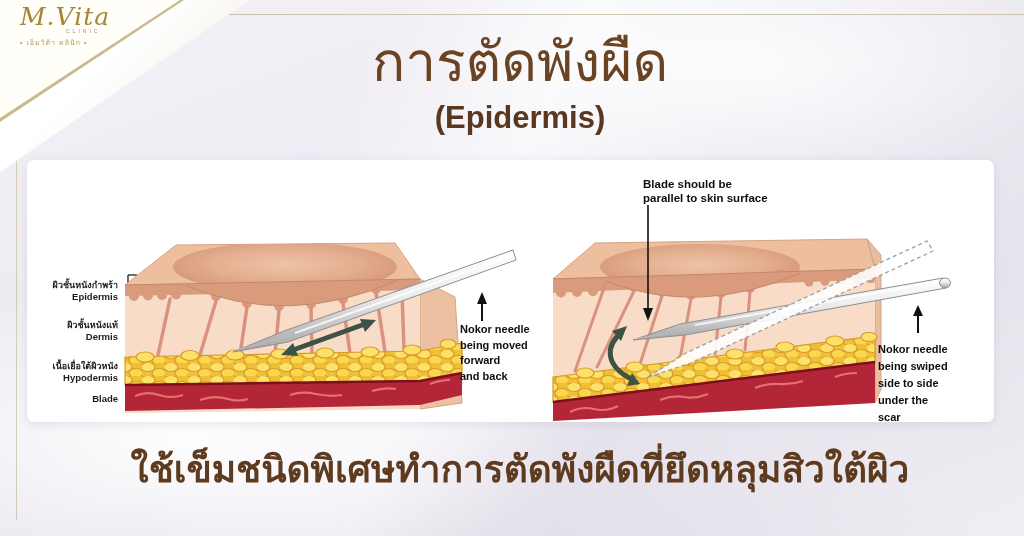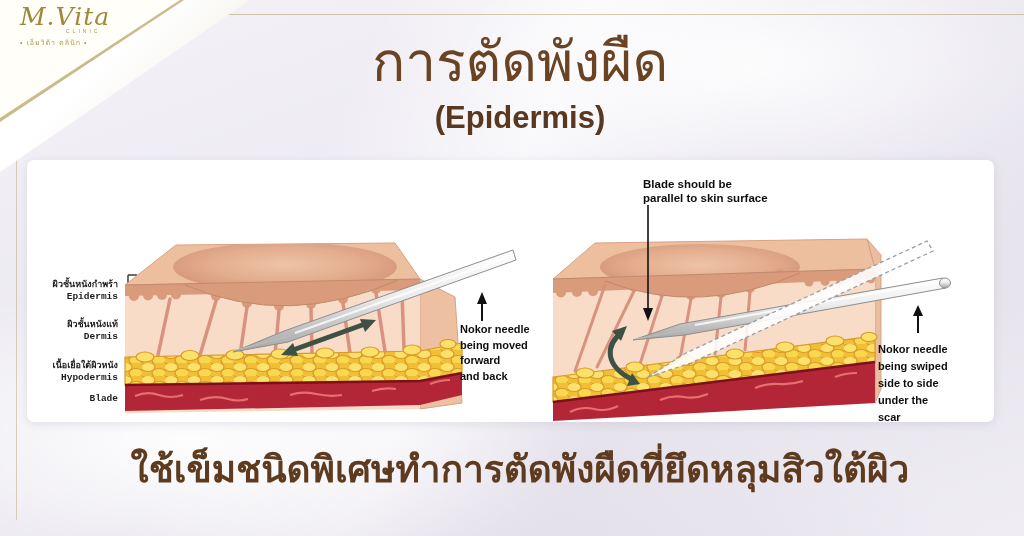--- a/index.html
+++ b/index.html
@@ -40,21 +40,21 @@
 
   
   .panel{position:absolute;left:27px;top:160px;width:967px;height:262px;background:#ffffff;
     border-radius:7px;box-shadow:0 2px 10px rgba(110,100,135,.15);}
 
   .fig{position:absolute;}
   .fig-left{left:50px;top:233px;width:500px;height:195px;}
   .fig-right{left:545px;top:175px;width:470px;height:252px;}
   .fig svg{position:absolute;left:0;top:0;}
 
-  .layer-label{position:absolute;right:432px;width:110px;text-align:right;color:#1d1d1d;line-height:11px;font-family:Liberation Mono, monospace;}
+  .layer-label{position:absolute;right:432px;width:110px;text-align:right;color:#1d1d1d;line-height:11px;}
   .layer-label .th{font-size:9px;font-weight:bold;}
   .layer-label .en{font-size:9.5px;font-weight:bold;}
 
   .note{position:absolute;color:#0e0e0e;font-weight:bold;font-size:11px;line-height:15.5px;}
   .note-left{left:410px;top:89px;width:92px;}
   .note-blade{left:98px;top:3px;width:160px;line-height:13.5px;font-size:11.5px;}
   .note-right{left:333px;top:166px;width:100px;line-height:17px;}
 
   .caption{position:absolute;left:0;right:0;top:444px;text-align:center;
     font-size:37px;font-weight:bold;color:#5e3a1e;line-height:52px;}

